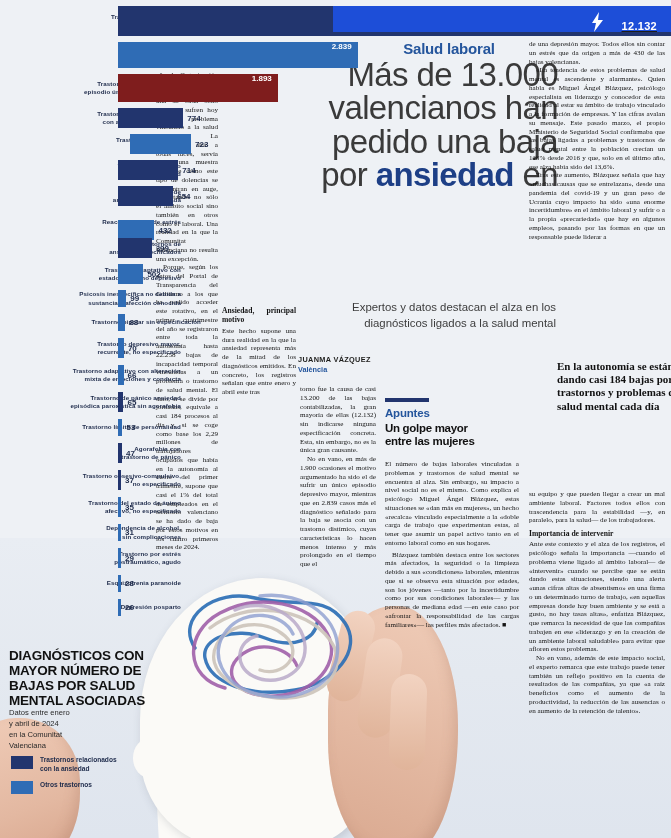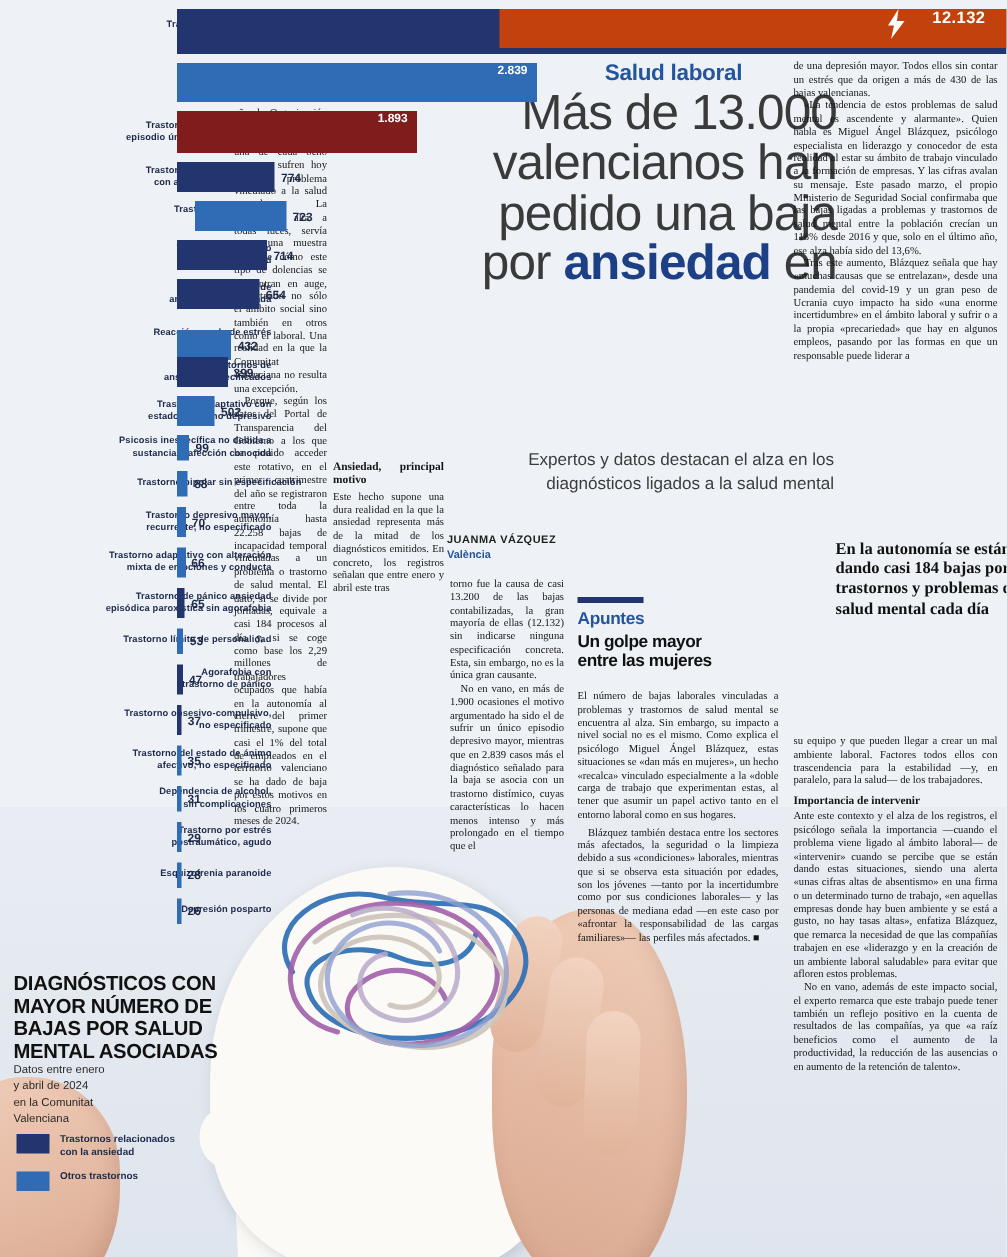--- a/index.html
+++ b/index.html
@@ -71,21 +71,21 @@
     font-size:7.6px;line-height:1.45;color:#2a2a2a;white-space:pre-line;
   }
   .legend{position:absolute;left:11px;top:756px;}
   .legend-item{display:flex;align-items:flex-start;margin-bottom:7px;}
   .legend-sw{width:22px;height:13px;margin-right:7px;flex:0 0 auto;}
   .legend-tx{font-size:6.6px;line-height:1.35;color:#1d2a4a;white-space:pre-line;font-weight:600;}
 
   
   .topbar{
     position:absolute;left:333px;top:6px;width:338px;height:26px;
-    background:#c2410c;z-index:6;display:flex;align-items:flex-start;justify-content:flex-end;
+    background:#1d4ed8;z-index:6;display:flex;align-items:flex-end;justify-content:flex-end;text-decoration:underline;
   }
   .topbar-num{color:#fff;font-size:11px;font-weight:bold;letter-spacing:.3px;margin-right:14px;}
   .bolt{margin-right:18px;width:14px;height:20px;display:block;}
 
   
   .kicker{
     position:absolute;left:333px;top:40px;width:232px;text-align:center;
     font-size:15px;font-weight:bold;color:#24559c;letter-spacing:-.2px;
   }
   .headline{

